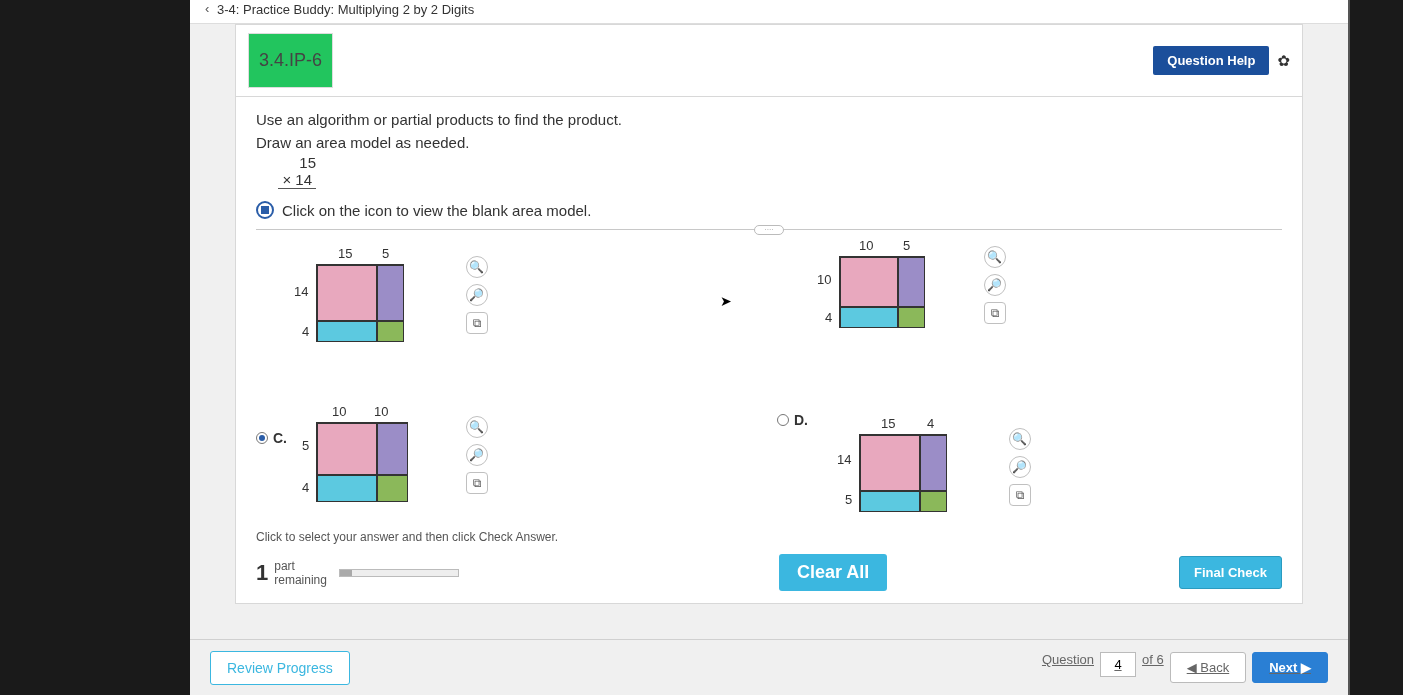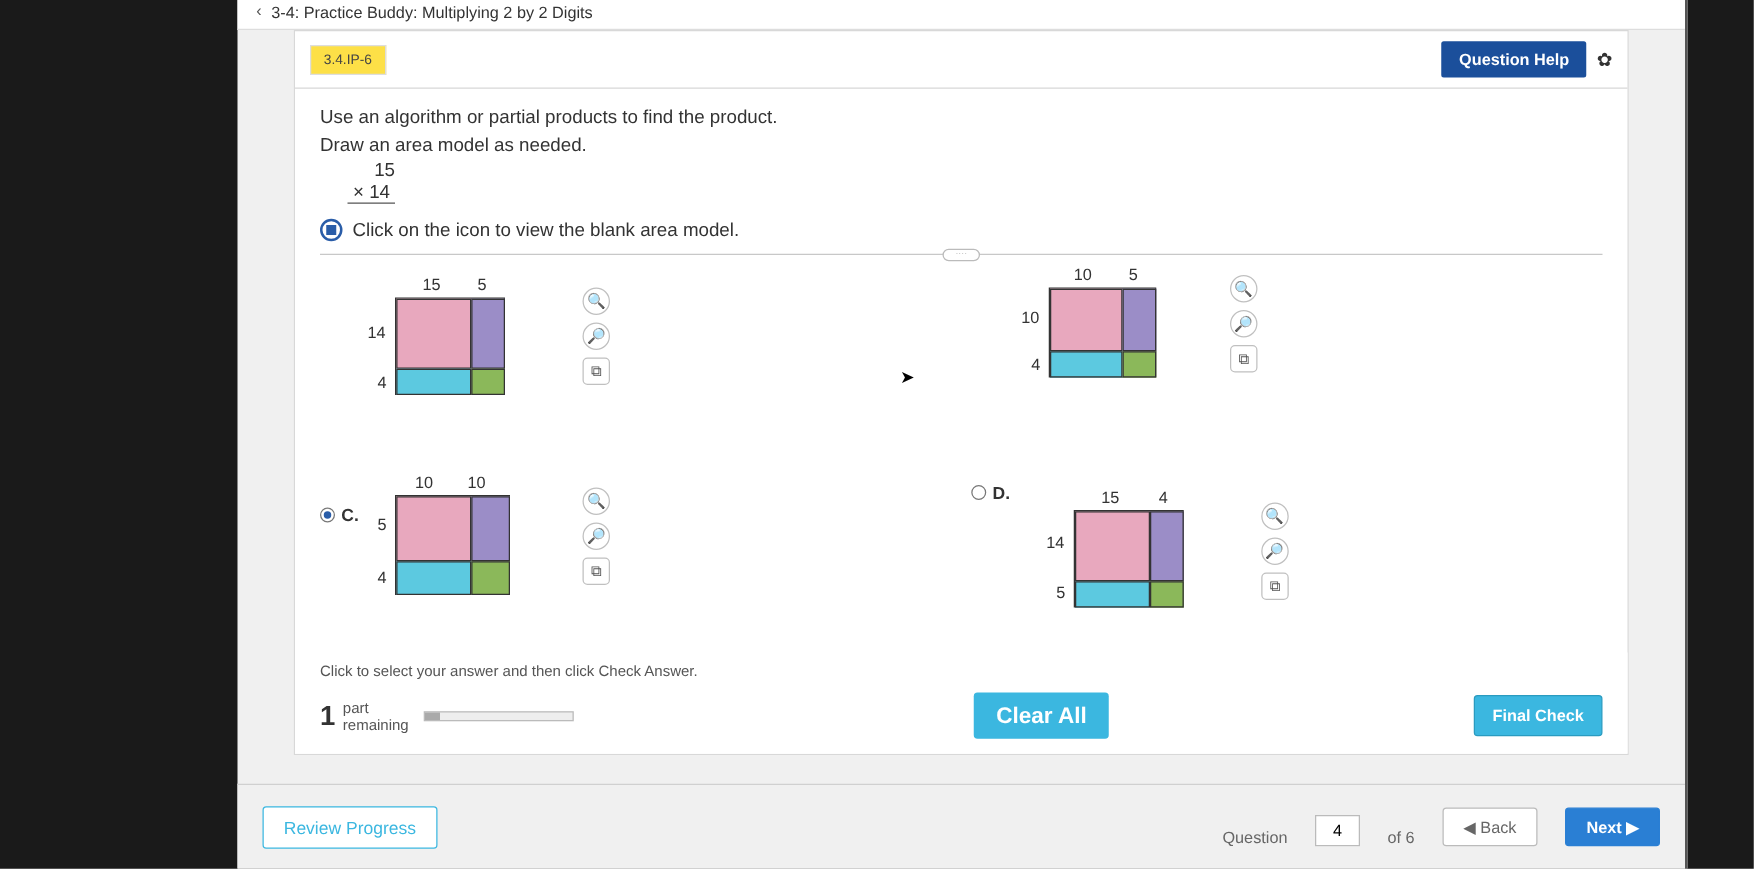--- a/index.html
+++ b/index.html
@@ -40,24 +40,24 @@
     height: 580px;
     position: relative;
   }
   .top-row {
     display: flex;
     align-items: center;
     padding: 8px 12px;
     border-bottom: 1px solid #d8d8d8;
   }
   .prob-id {
-    background: #fde047;
+    background: #22c55e;
     border: 1px solid #ddd;
-    padding: 5px 10px;
-    font-size: 11px;
+    padding: 16px 10px;
+    font-size: 18px;
     color: #444;
   }
   .qhelp {
     margin-left: auto;
     background: #1b4f9b;
     color: #fff;
     border: none;
     padding: 7px 14px;
     font-size: 13px;
     font-weight: bold;
@@ -254,43 +254,44 @@
     padding: 8px 14px;
     font-size: 13px;
     font-weight: bold;
     border-radius: 3px;
     cursor: pointer;
   }
   .bottom-bar {
     position: absolute;
     left: 0; right: 0;
     bottom: 0;
-    height: 68px;
+    height: 56px;
     background: #f0f0f0;
     border-top: 1px solid #d0d0d0;
     display: flex;
     align-items: center;
     padding: 0 20px;
   }
   .review-btn {
     background: #fff;
     border: 1px solid #3bb7e0;
     color: #3bb7e0;
     padding: 8px 16px;
     font-size: 14px;
     border-radius: 3px;
     cursor: pointer;
   }
   .q-nav {
     margin-left: auto;
     display: flex;
-    align-items: flex-end;
+    align-items: flex-start;
     font-size: 13px;
     color: #666;
-    gap: 22px;
+    gap: 6px;
+    text-decoration: underline;
   }
   .q-nav input {
     width: 36px;
     text-align: center;
     border: 1px solid #bbb;
     padding: 4px 2px;
     font-size: 13px;
   }
   .nav-btn {
     border: 1px solid #bbb;

